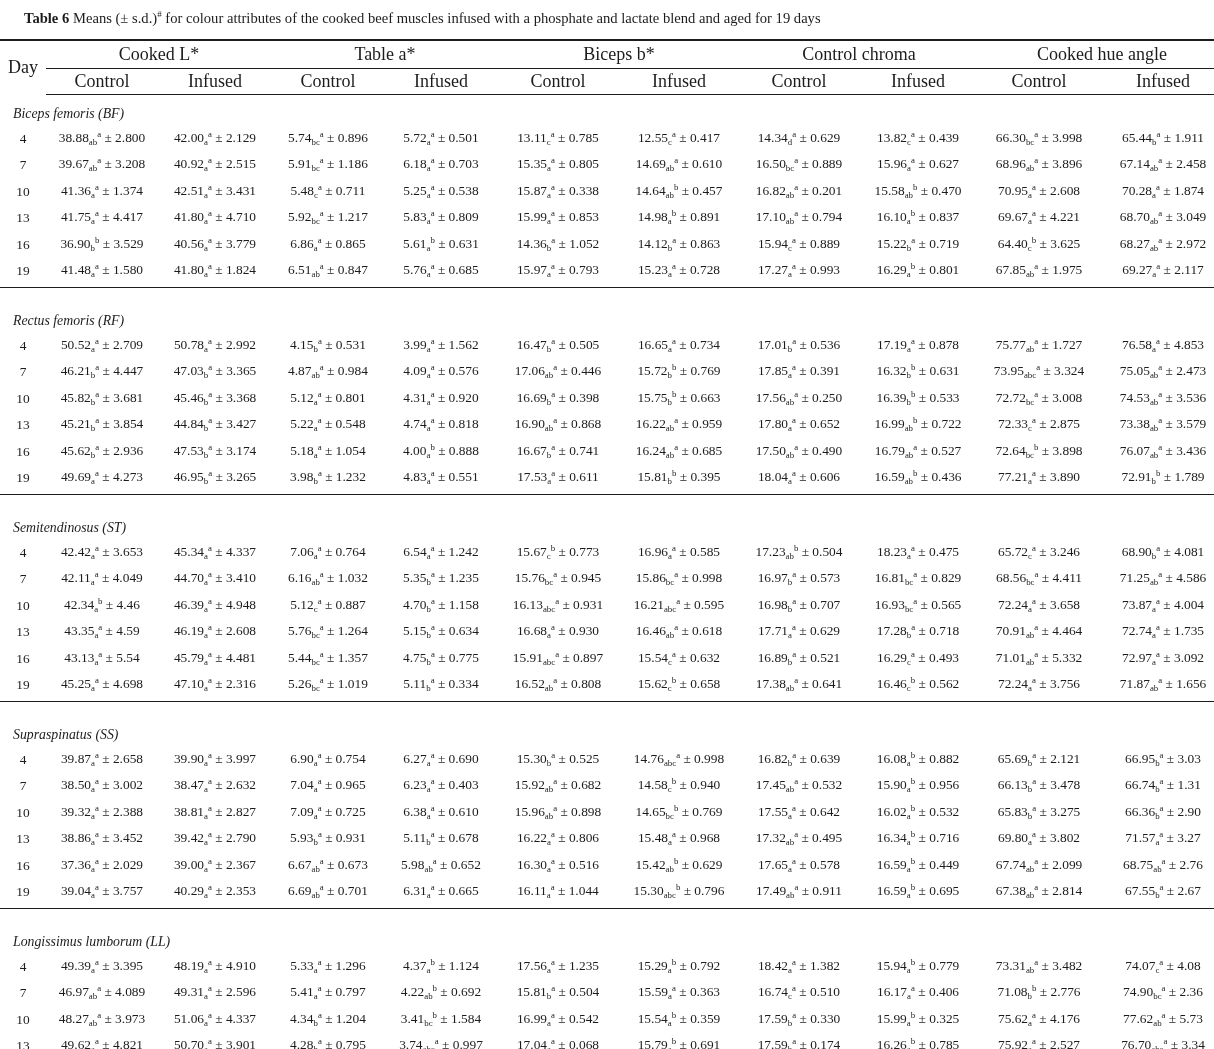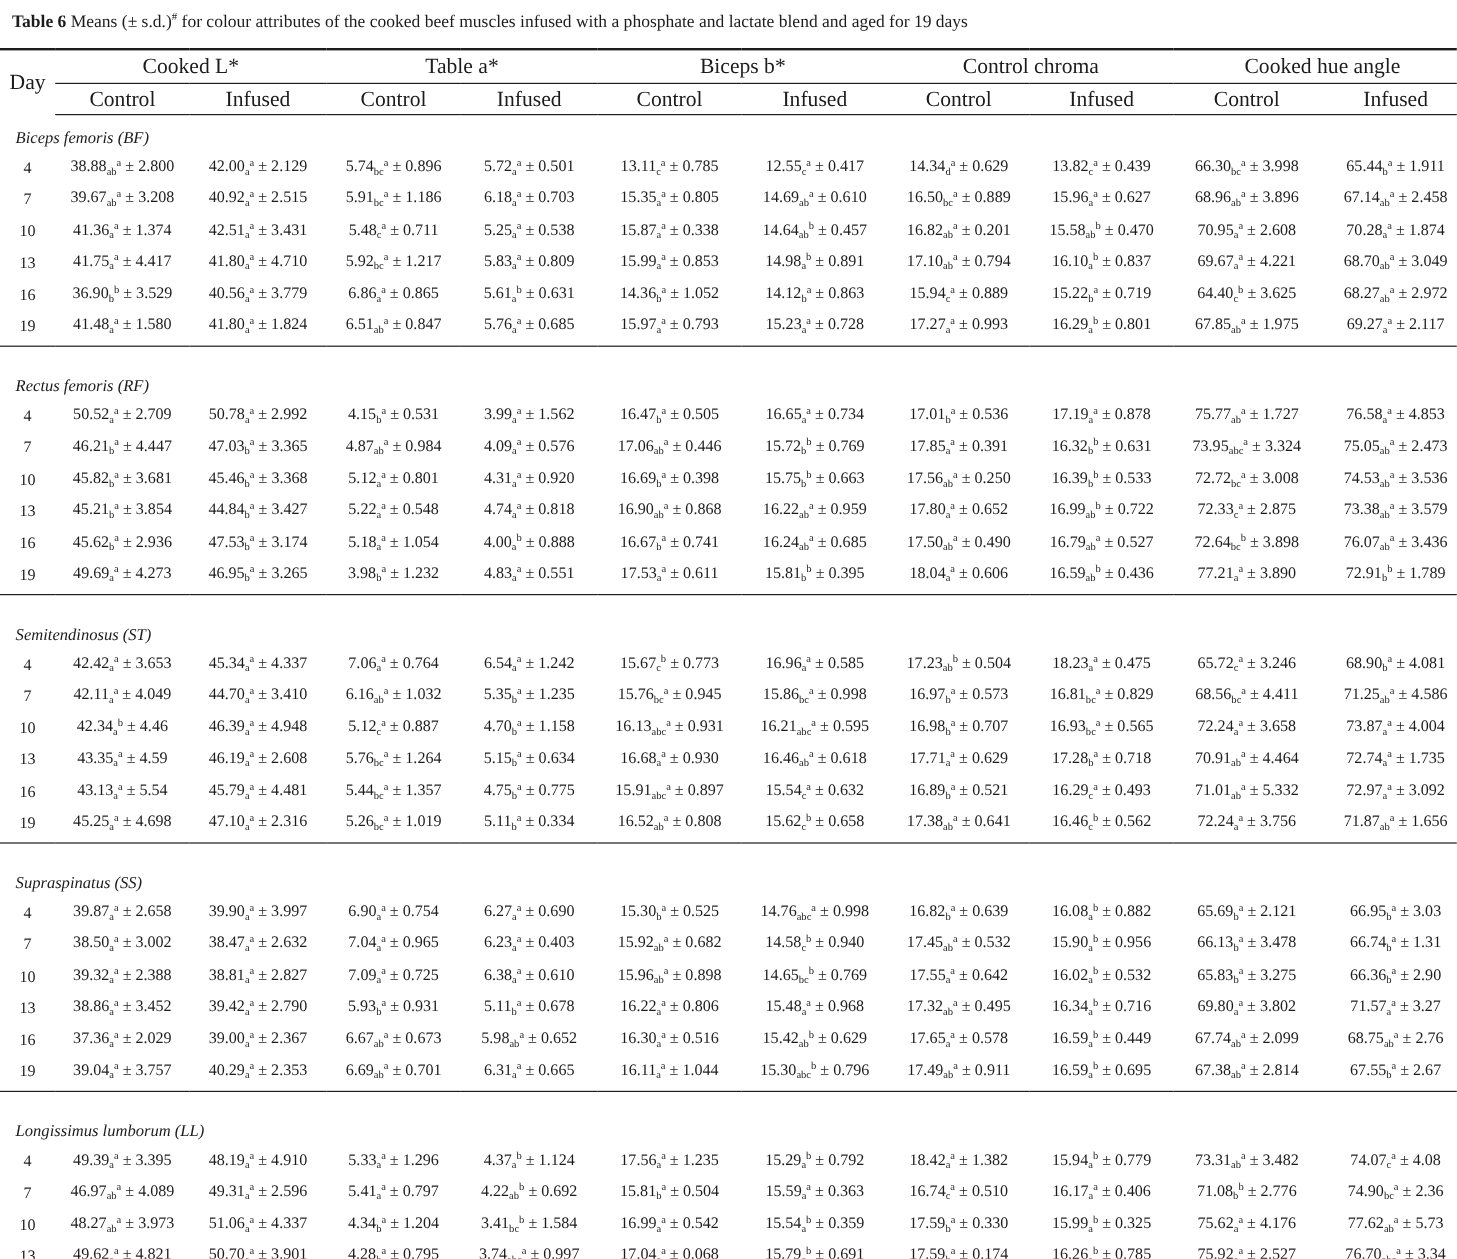--- a/index.html
+++ b/index.html
@@ -1,21 +1,21 @@
 <!DOCTYPE html>
 <html><head>
 <meta charset="utf-8">
 <style>
   html,body { margin:0; padding:0; background:#fff; }
   body {
     width:1214px; height:1049px; overflow:hidden;
     color:#1c1c1c;
     font-family:"Liberation Serif", serif;
   }
-  .caption { font-size:14.6px; padding:9px 4px 0 10px; }
+  .caption { font-size:14.6px; padding:9px 4px 0 24px; }
   .caption b { font-weight:bold; }
   .caption sup { font-size:9px; }
   .clip { width:1214px; overflow:hidden; }
   table.main {
     border-collapse:collapse; table-layout:fixed;
     width:1226px; margin-top:12px;
     border-top:2.4px solid #1c1c1c;
   }
   table.main th {
     font-weight:normal; font-size:18px; padding:0; text-align:center;

